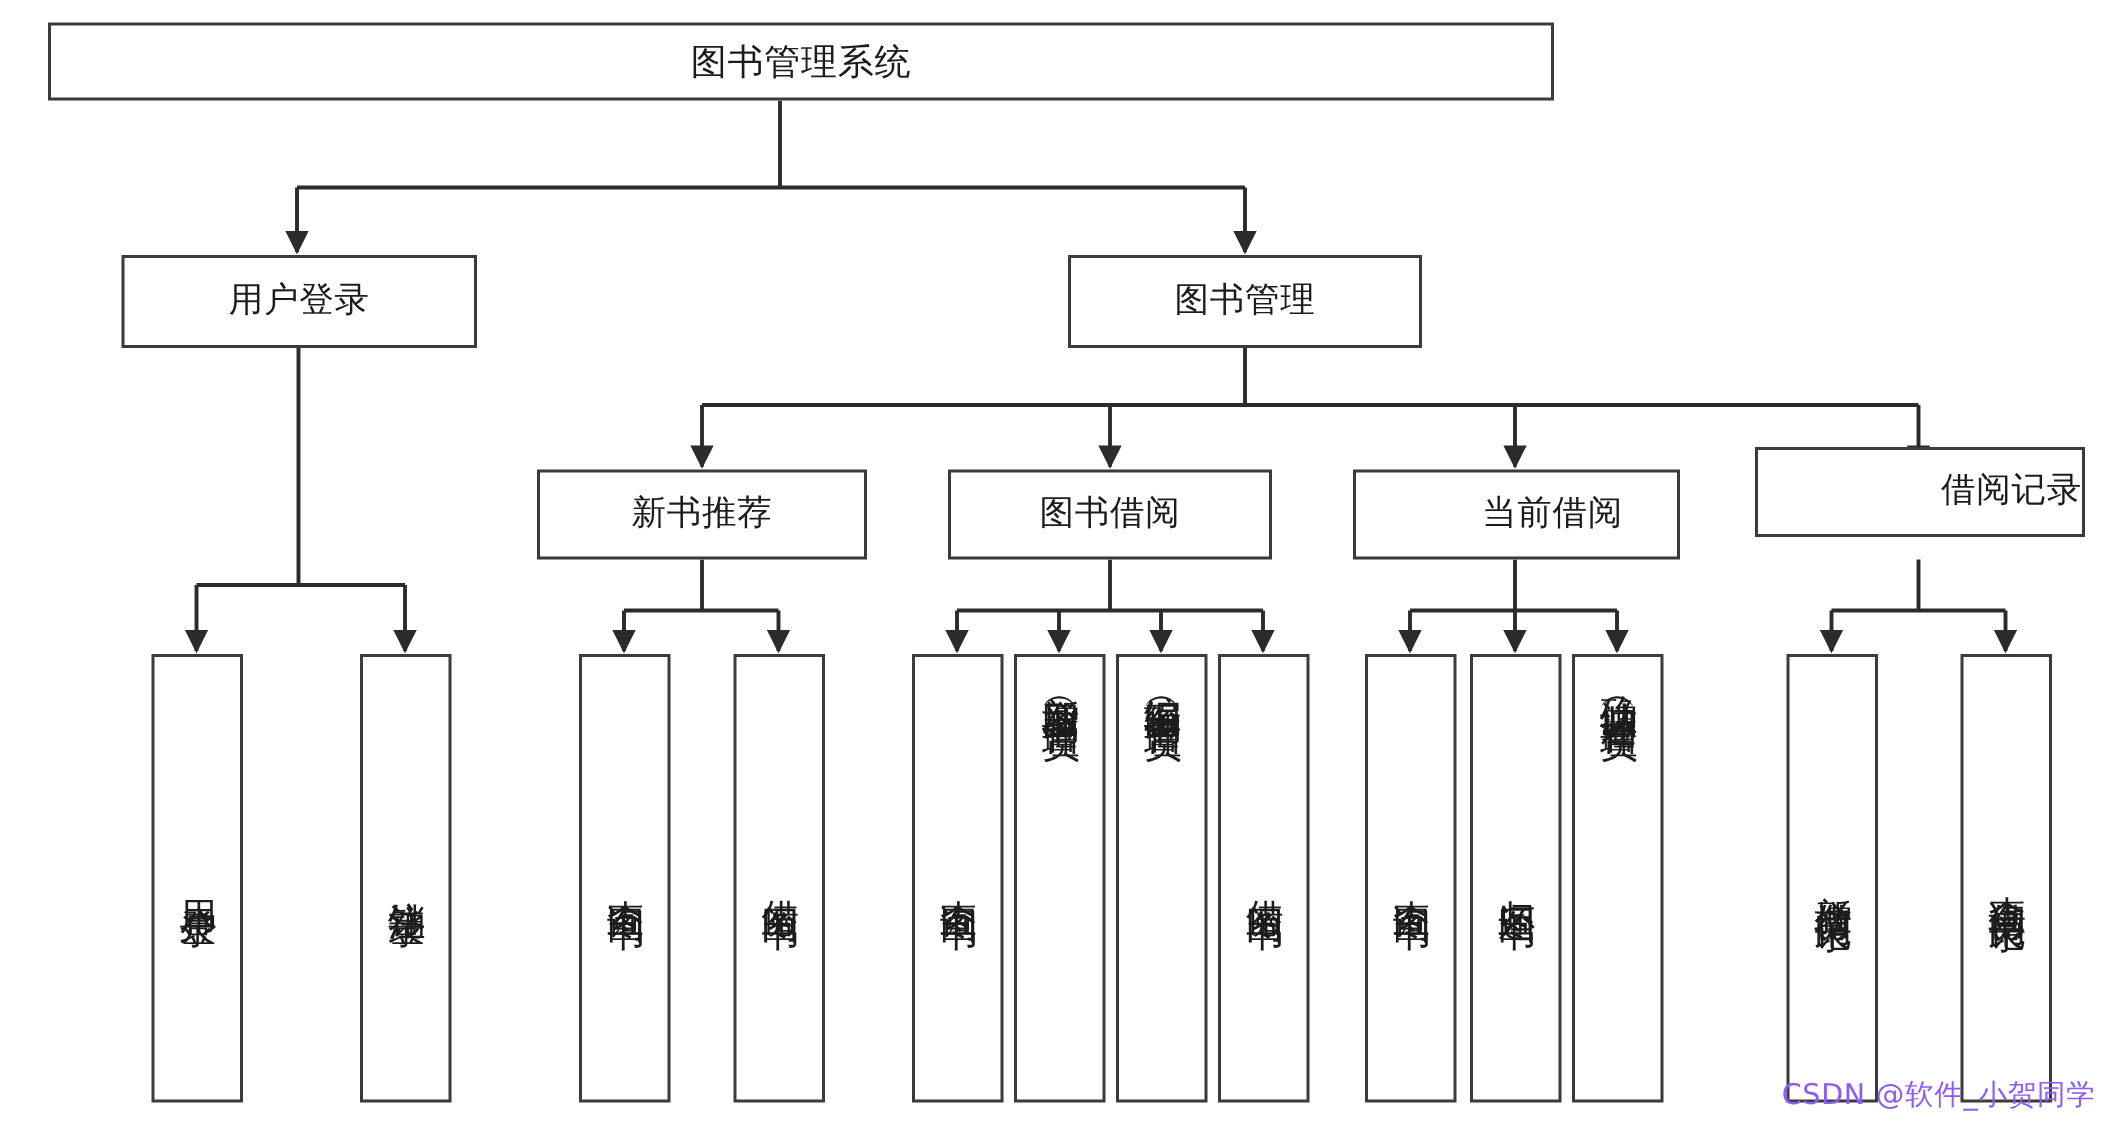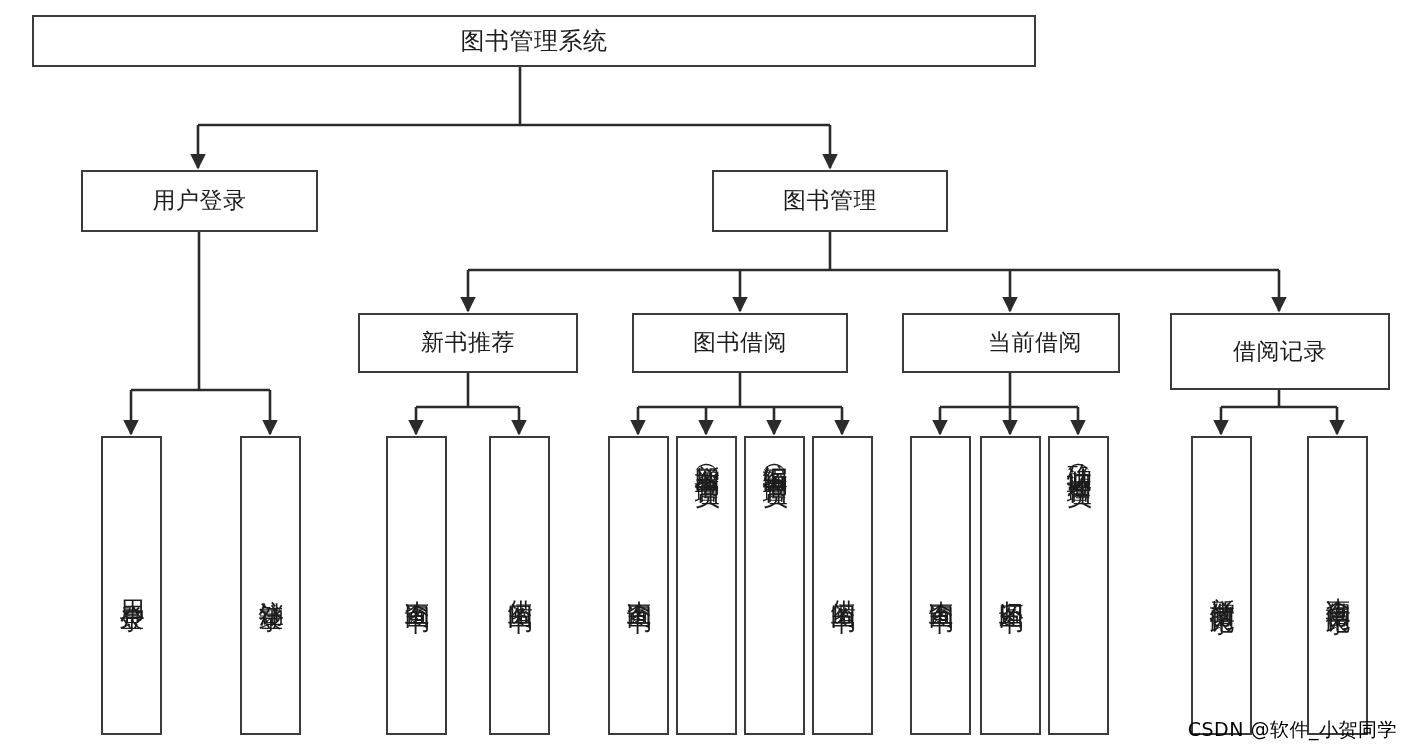--- a/index.html
+++ b/index.html
@@ -65,21 +65,21 @@
   }
   .node.vert.centerish {
     align-items: center;
     padding-top: 0;
   }
   #watermark {
     position: absolute;
     right: 8px;
     bottom: 4px;
     font-size: 19px;
-    color: #000000;
+    color: #8b5cf6;
     font-family: "DejaVu Sans", "Liberation Sans", sans-serif;
     white-space: nowrap;
     letter-spacing: 0.5px;
   }
 </style>
 </head>
 <body>
 
 <div id="diagram-root">
 
@@ -146,21 +146,21 @@
 
   <div class="node horiz" style="left:358px; top:313px; width:220px; height:60px;">
     <span class="label">新书推荐</span>
   </div>
   <div class="node horiz" style="left:632px; top:313px; width:216px; height:60px;">
     <span class="label">图书借阅</span>
   </div>
   <div class="node horiz" style="left:902px; top:313px; width:218px; height:60px;padding-left:48px;">
     <span class="label">当前借阅</span>
   </div>
-  <div class="node horiz" style="left:1170px; top:313px; width:220px; height:77px;">
+  <div class="node horiz" style="left:1170px; top:298px; width:220px; height:60px;justify-content:flex-end;">
     <span class="label">借阅记录</span>
   </div>
 
   <div class="node vert centerish" style="left:101px; top:436px; width:61px; height:299px;">
     <span class="label">用户登录</span>
   </div>
   <div class="node vert centerish" style="left:240px; top:436px; width:61px; height:299px;">
     <span class="label">注销登录</span>
   </div>
 

